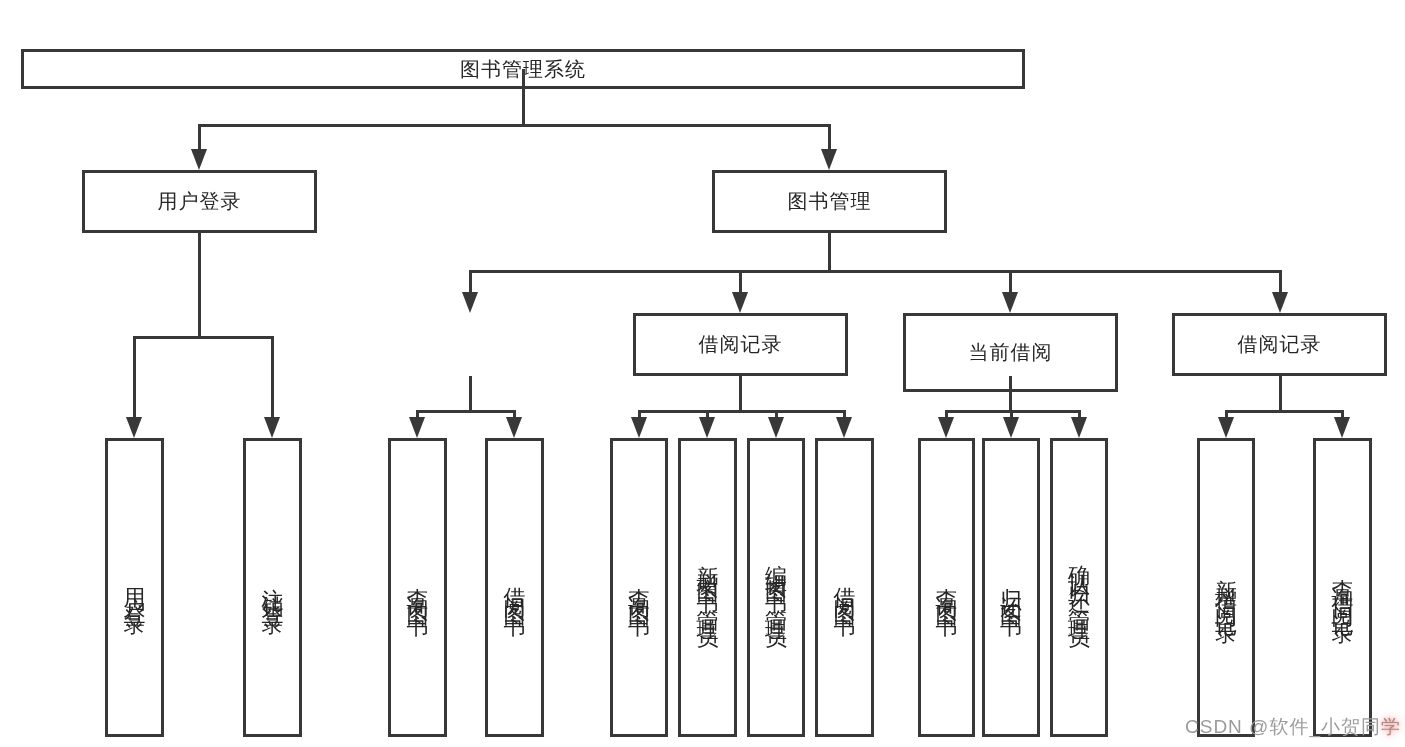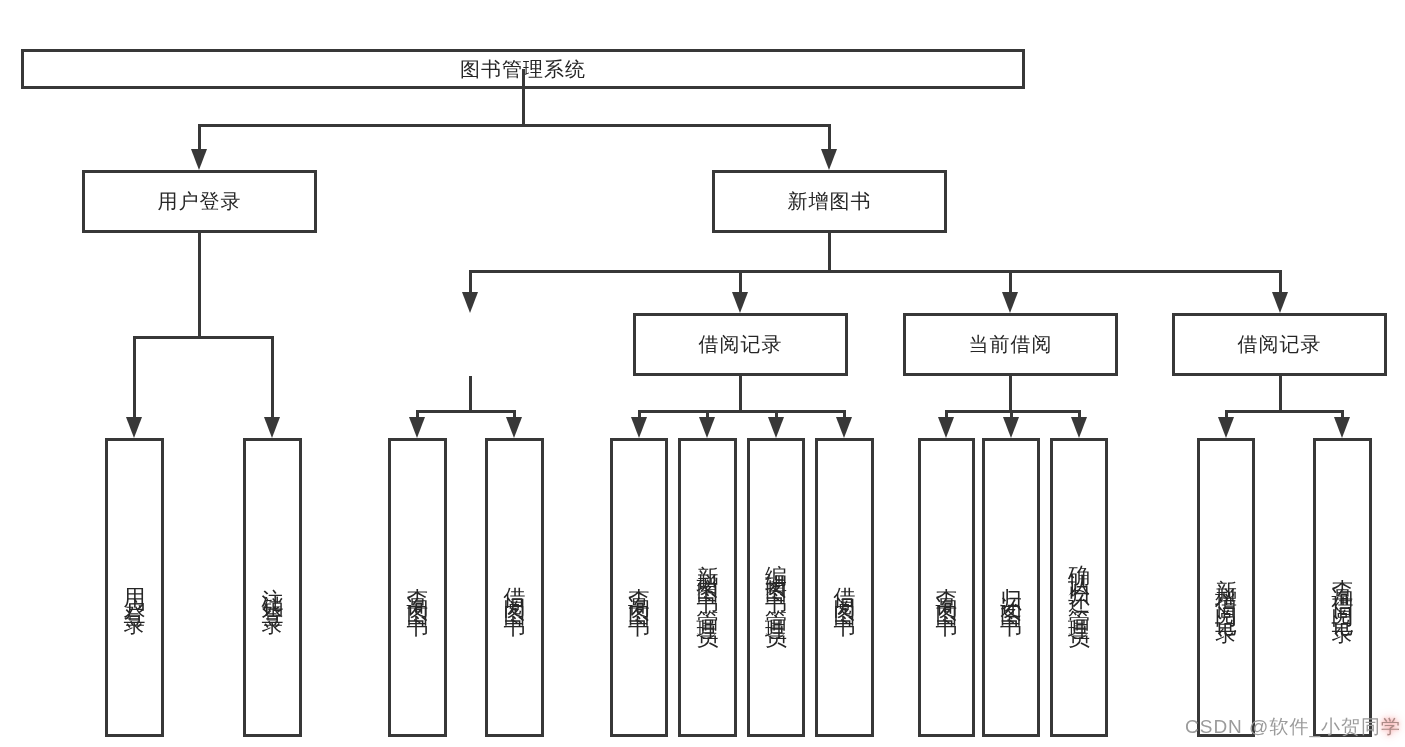--- a/index.html
+++ b/index.html
@@ -59,26 +59,26 @@
 <body>
 
 <div class="canvas">
     <div class="node horizontal" style="left: 21px; top: 13px; width: 1004px; height: 40px; margin-top: 36px;">
       <span class="node-label">图书管理系统</span>
     </div>
     <div class="node horizontal" style="left: 82px; top: 170px; width: 235px; height: 63px;">
       <span class="node-label">用户登录</span>
     </div>
     <div class="node horizontal" style="left: 712px; top: 170px; width: 235px; height: 63px;">
-      <span class="node-label">新增图书</span>
+      <span class="node-label">图书管理</span>
     </div>
     <div class="node horizontal" style="left: 633px; top: 313px; width: 215px; height: 63px;">
       <span class="node-label">借阅记录</span>
     </div>
-    <div class="node horizontal" style="left: 903px; top: 313px; width: 215px; height: 63px;">
+    <div class="node horizontal" style="left: 903px; top: 313px; width: 215px; height: 79px;">
       <span class="node-label">当前借阅</span>
     </div>
     <div class="node horizontal" style="left: 1172px; top: 313px; width: 215px; height: 63px;">
       <span class="node-label">借阅记录</span>
     </div>
     <div class="node vertical" style="left: 105px; top: 438px; width: 59px; height: 299px;">
       <span class="node-label">用户登录</span>
     </div>
     <div class="node vertical" style="left: 243px; top: 438px; width: 59px; height: 299px;">
       <span class="node-label">注销登录</span>

